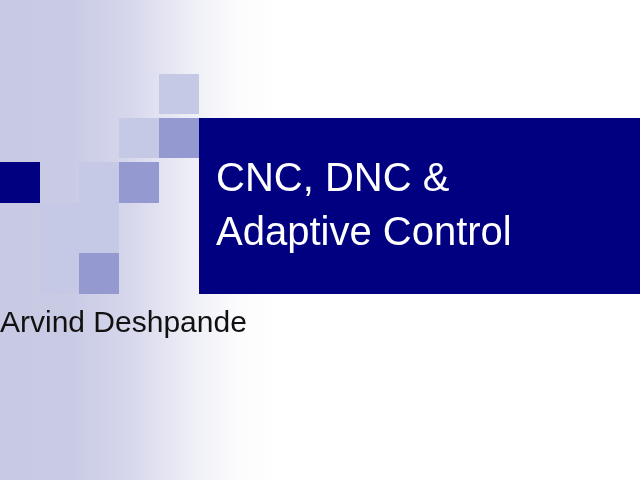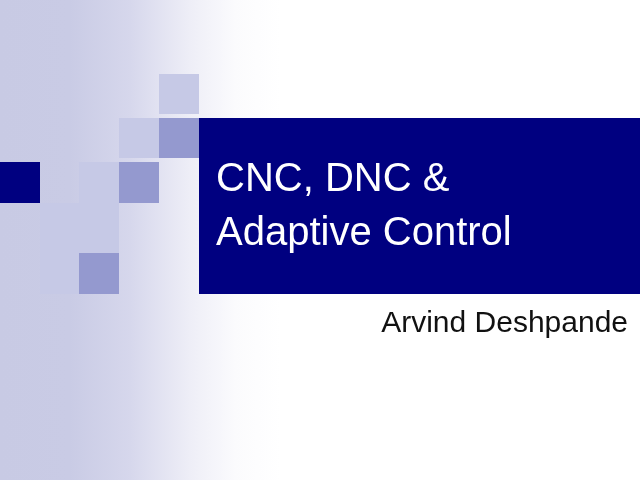--- a/index.html
+++ b/index.html
@@ -64,21 +64,20 @@
     font-weight: normal;
     letter-spacing: 0px;
     white-space: pre-line;
   }
 
   #subtitle-text {
     position: absolute;
     left: 0px;
     top: 302px;
     width: 628px;
-    text-align: right;
     color: #111111;
     font-size: 30px;
     line-height: 40px;
     font-weight: normal;
   }
 </style>
 </head>
 <body>
 
 <div id="slide">

